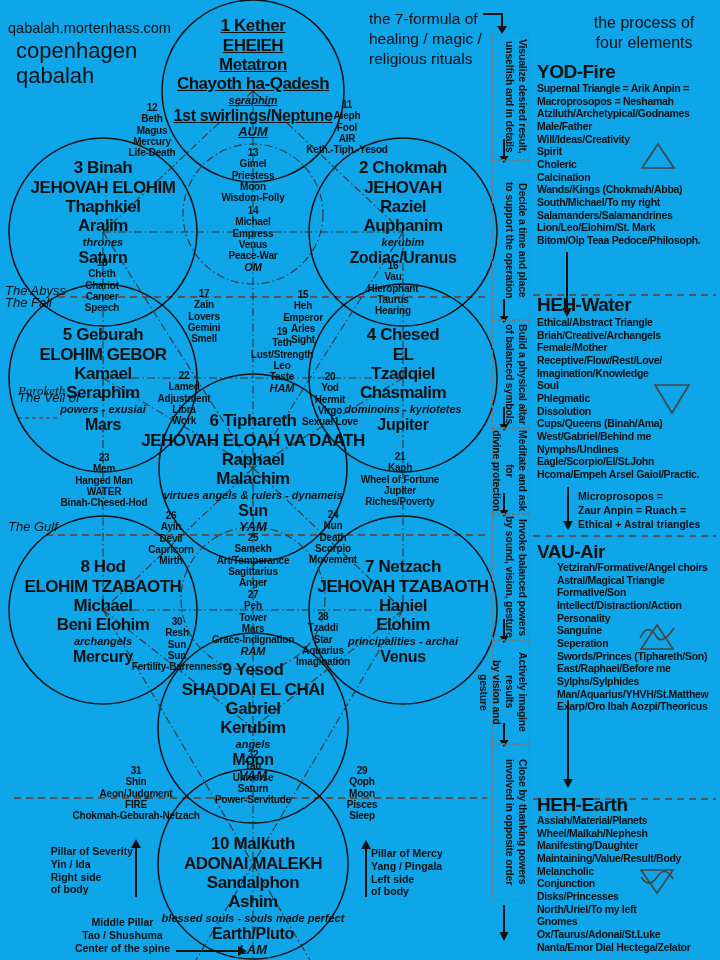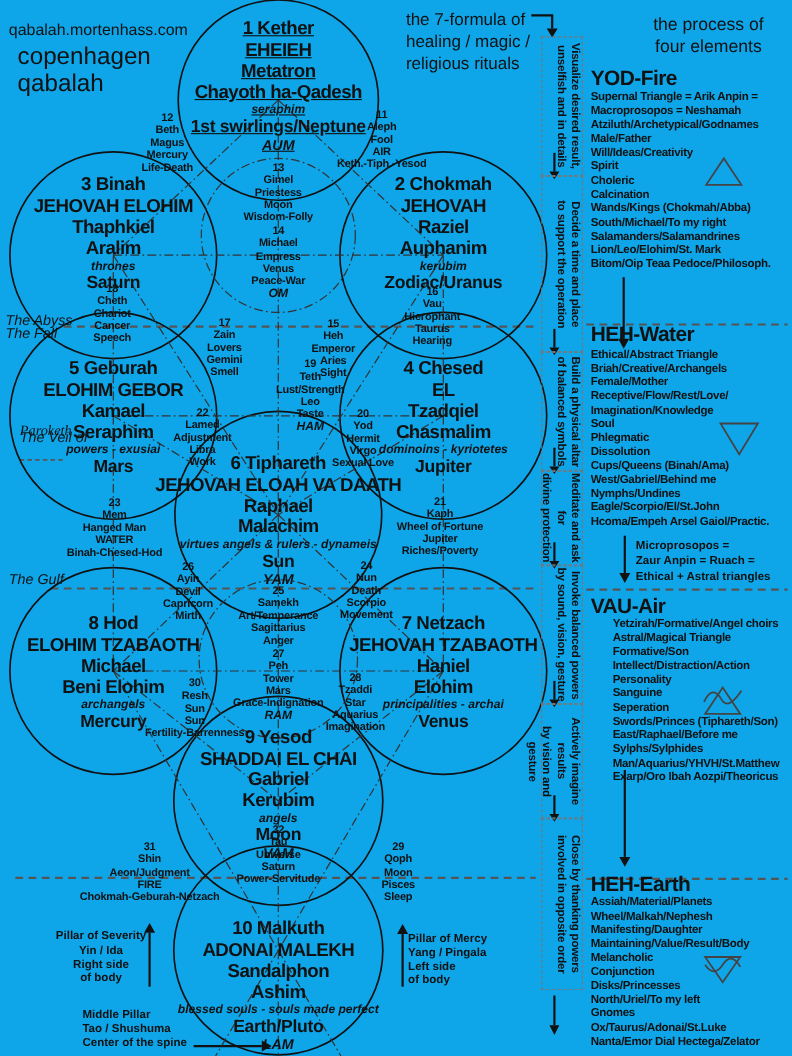--- a/index.html
+++ b/index.html
@@ -408,27 +408,27 @@
         <div class="p">Tau</div>
         <div class="p">Universe</div>
         <div class="p">Saturn</div>
         <div class="p">Power-Servitude</div>
       </div>
       <div class="lab veil" style="left: 5px; top: 284px;">The Abyss</div>
       <div class="lab veil" style="left: 5px; top: 296px;">The Fall</div>
       <div class="lab veil" style="left: 18px; top: 391px;">The Veil of</div>
       <div class="lab veil" style="left: 18px; top: 384px; font-family: Liberation Serif, serif;">Paroketh</div>
       <div class="lab veil" style="left: 8px; top: 520px;">The Gulf</div>
-      <div class="lab pillar" style="top: 845px; right: 587px; text-align: center;">
+      <div class="lab pillar" style="top: 845px; right: 587px; text-align: left;">
         <div>Pillar of Severity</div>
         <div>Yin / Ida</div>
         <div>Right side</div>
         <div>of body</div>
       </div>
-      <div class="lab pillar" style="top: 916px; right: 550px; text-align: left;">
+      <div class="lab pillar" style="top: 916px; right: 550px; text-align: center;">
         <div>Middle Pillar</div>
         <div>Tao / Shushuma</div>
         <div>Center of the spine</div>
       </div>
       <div class="lab pillar" style="top: 847px; left: 371px;">
         <div>Pillar of Mercy</div>
         <div>Yang / Pingala</div>
         <div>Left side</div>
         <div>of body</div>
       </div>

